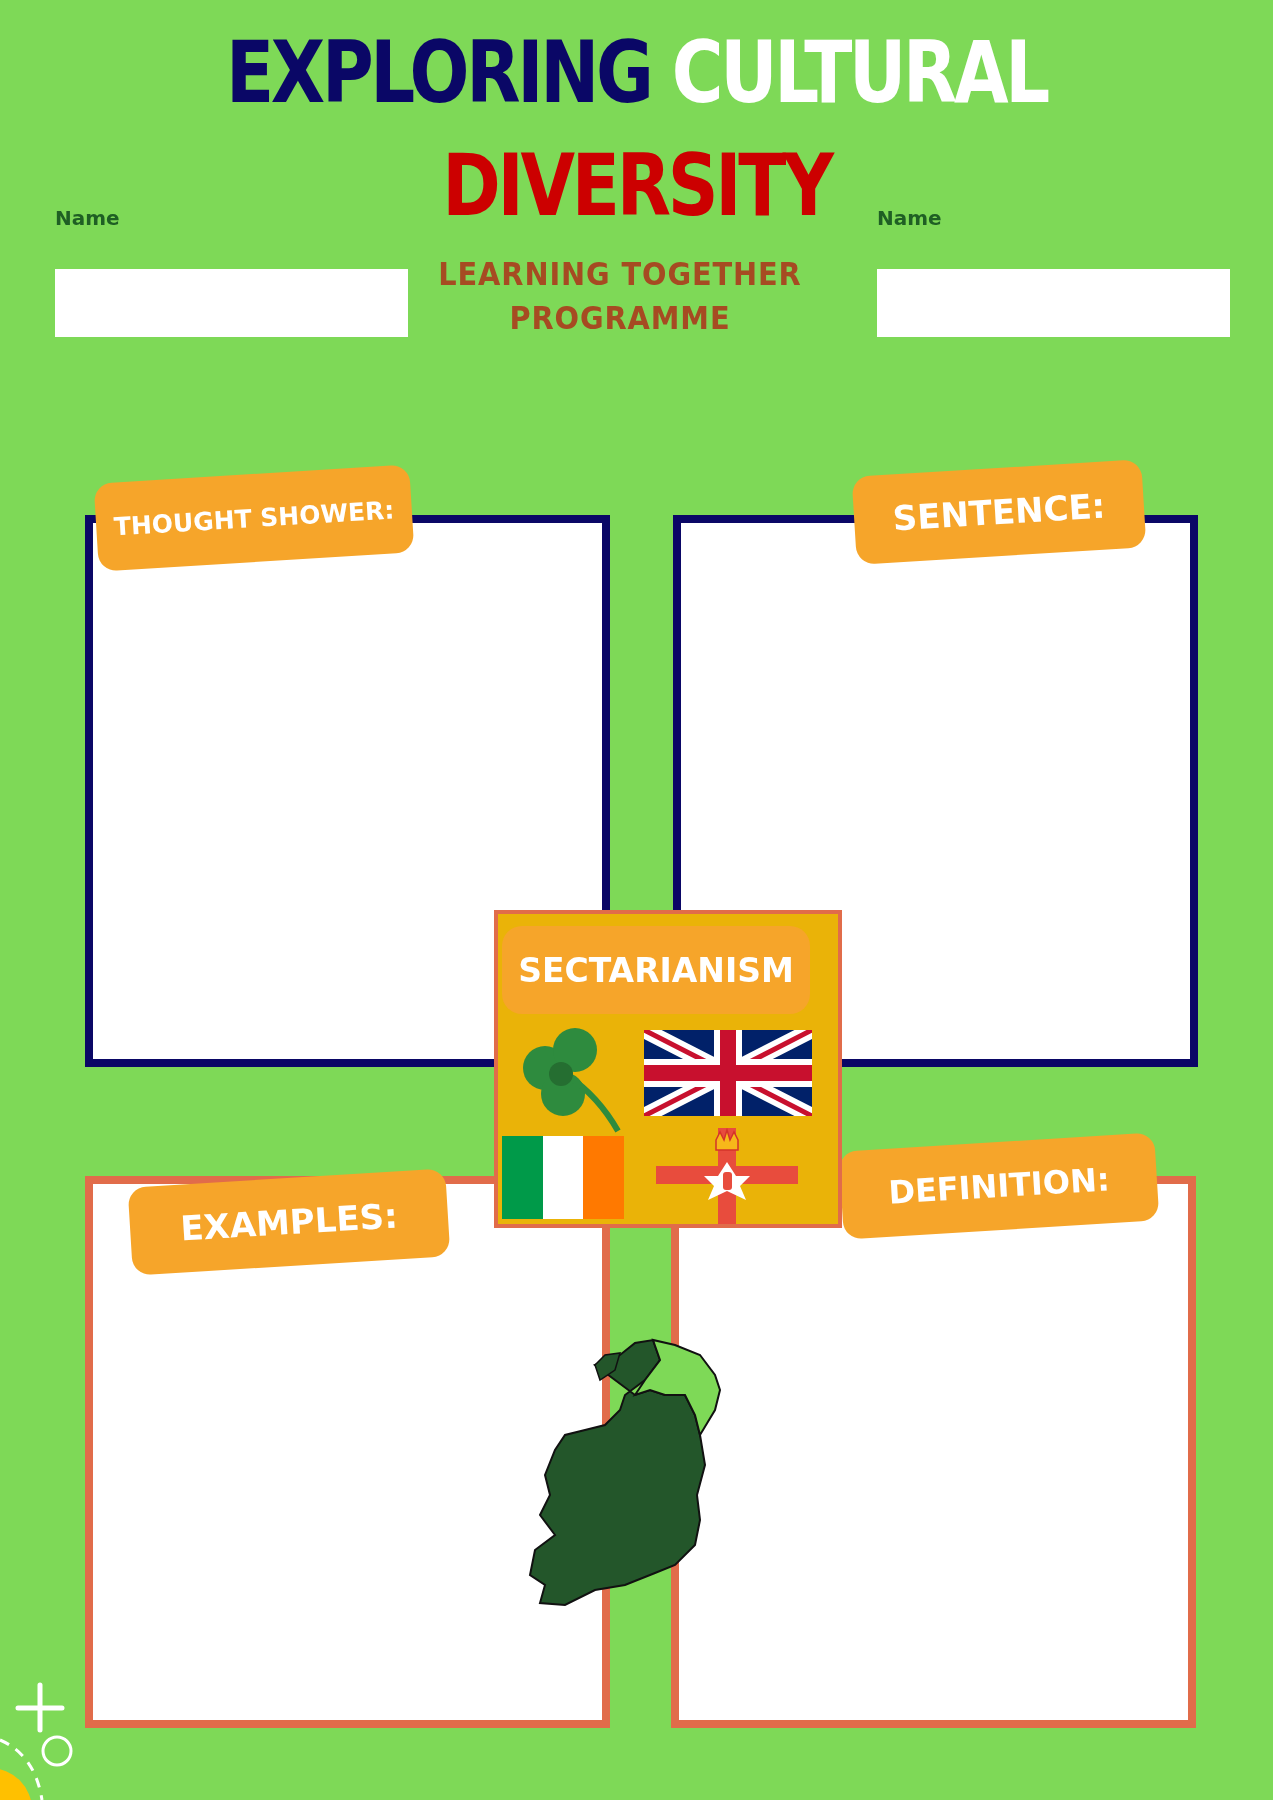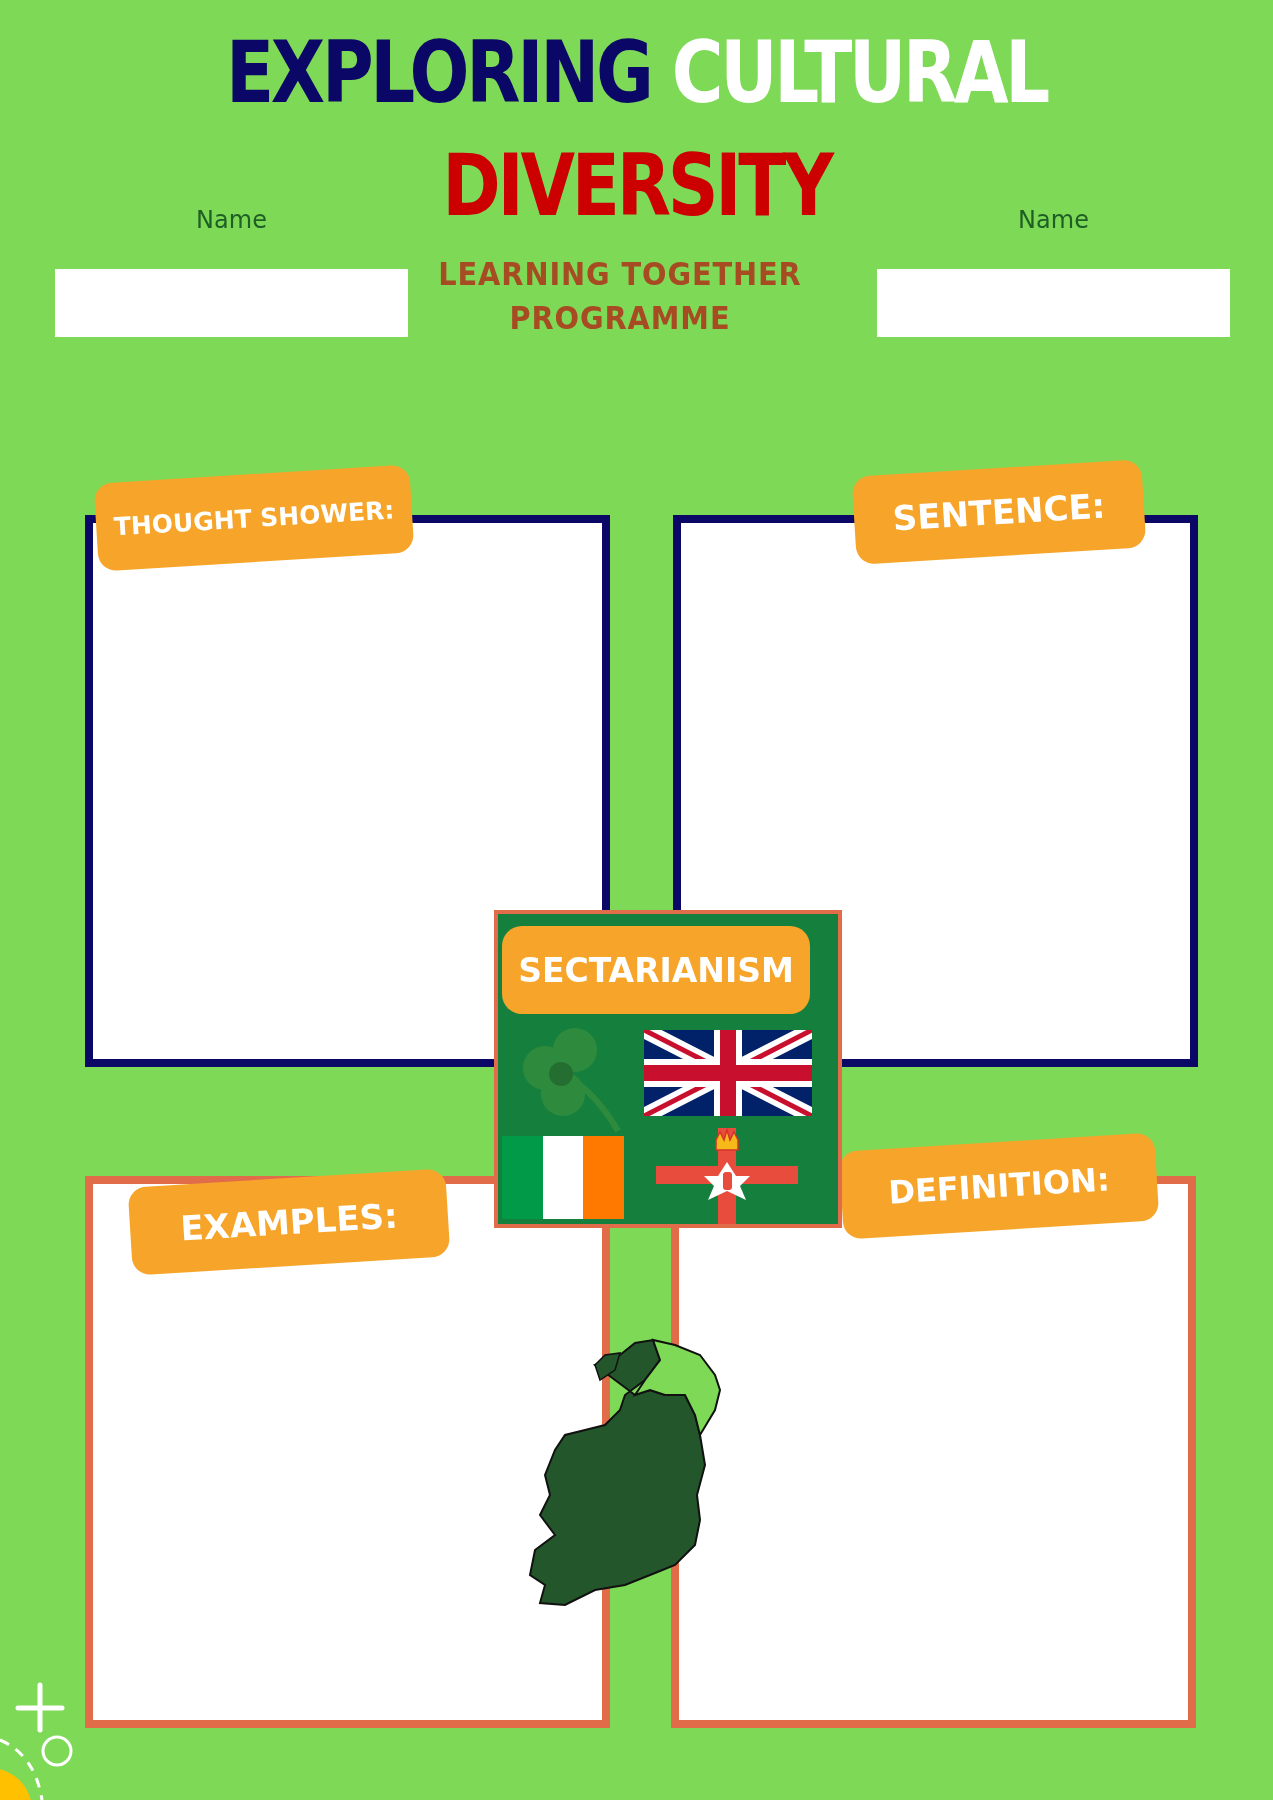--- a/index.html
+++ b/index.html
@@ -1,27 +1,27 @@
 <!DOCTYPE html>
 <html><head>
 <meta charset="utf-8">
 <style>
   html, body { margin:0; padding:0; }
   body { width:1273px; height:1800px; background:#7ed957; position:relative; overflow:hidden; font-family:"DejaVu Sans", sans-serif; }
   .abs { position:absolute; }
   .title1 { left:0; width:1273px; top:22px; text-align:center; font-family:"DejaVu Sans", sans-serif; font-weight:bold; font-size:86px; letter-spacing:-4px; transform:scaleX(0.82); transform-origin:center; line-height:100px; }
   .title2 { left:0; width:1273px; top:135px; text-align:center; font-family:"DejaVu Sans", sans-serif; font-weight:bold; font-size:86px; letter-spacing:-4px; transform:scaleX(0.82); transform-origin:center; line-height:100px; }
   .subtitle { left:390px; width:460px; top:252px; text-align:center; font-weight:bold; font-size:32px; line-height:44px; letter-spacing:1px; transform:scaleX(0.9); }
-  .field-label { font-size:24px; font-weight:normal; color:#1f5f24; text-align:center; width:353px; top:206px; }
+  .field-label { font-size:20px; font-weight:bold; color:#1f5f24; text-align:left; width:353px; top:206px; }
   .field { background:#fff; top:269px; width:353px; height:68px; border:none; padding:0; }
   .box { box-sizing:border-box; background:#fff; }
   .box.navy { border:8px solid #0a0766; }
   .box.coral { border:8px solid #e16c4a; }
   .tag { background:#f6a52a; color:#fff; font-weight:bold; border-radius:18px; display:flex; align-items:center; justify-content:center; box-sizing:border-box; }
-  .card { left:494px; top:910px; width:348px; height:318px; box-sizing:border-box; border:4px solid #e16c4a; background:#15803d; }
+  .card { left:494px; top:910px; width:348px; height:318px; box-sizing:border-box; border:4px solid #e16c4a; background:#eab308; }
 </style>
 </head>
 <body>
 
 <div class="abs title1">
   <span style="color:#0a0766">EXPLORING</span>
   <span style="color:#ffffff">CULTURAL</span>
 </div>
 <div class="abs title2">
   <span style="color:#cc0000">DIVERSITY</span>

